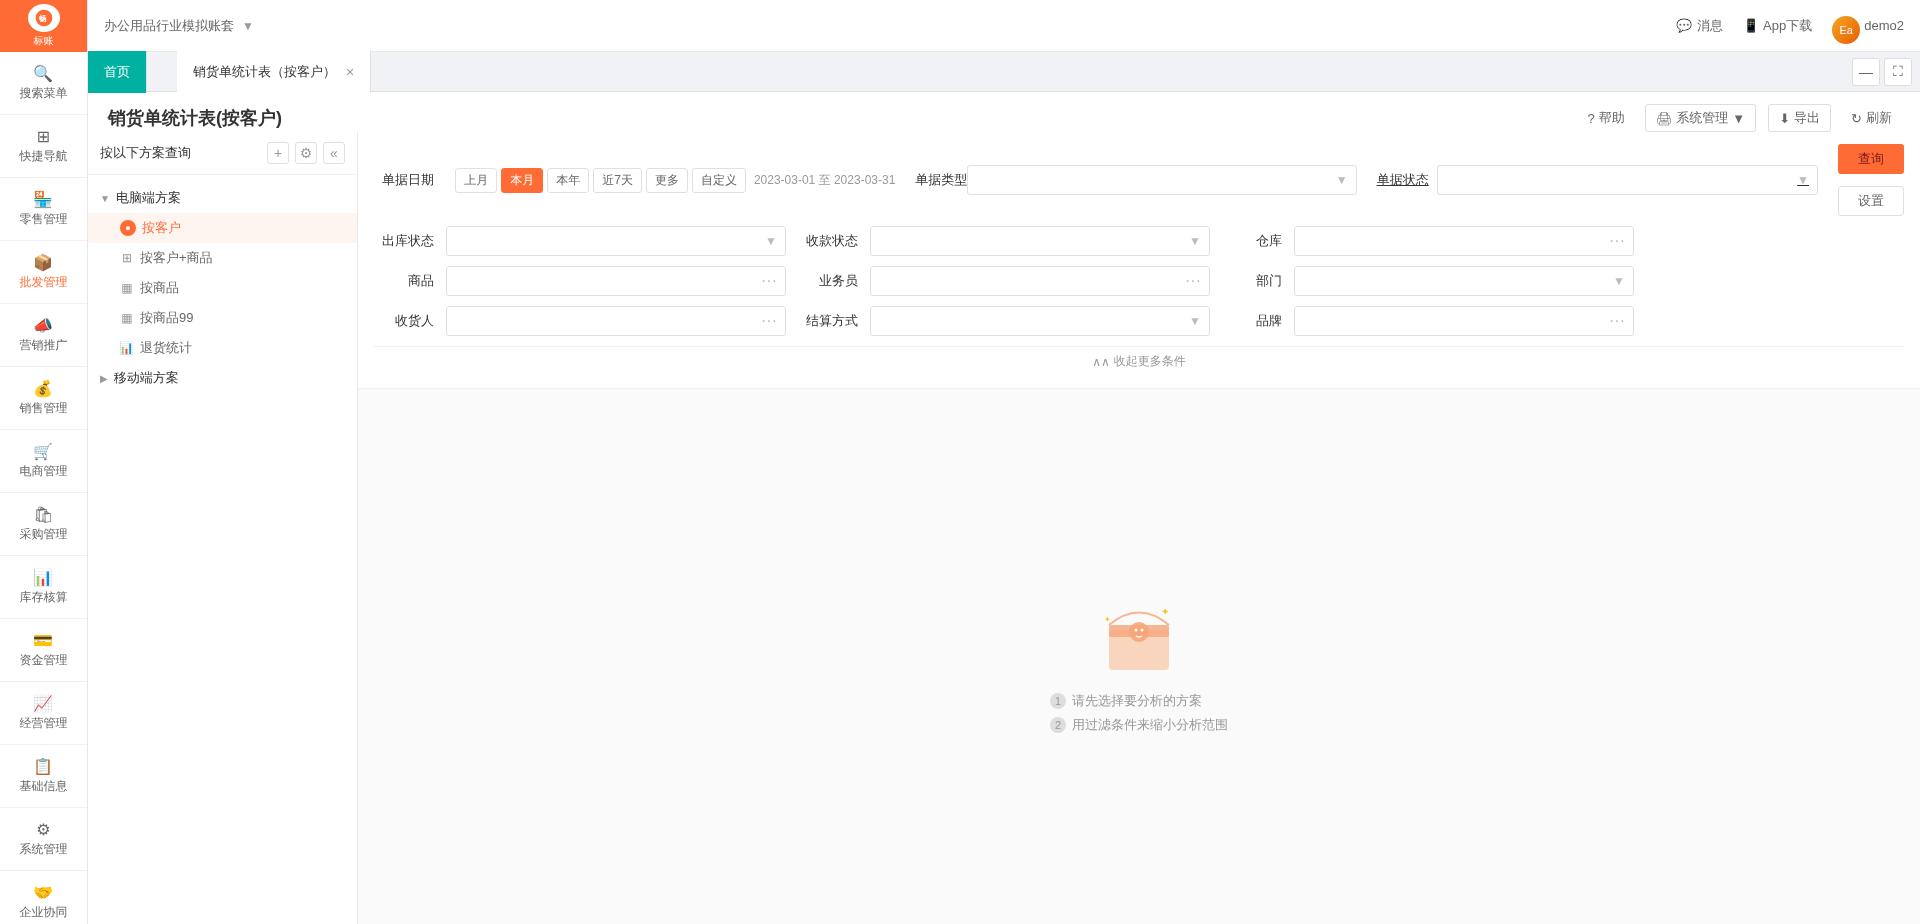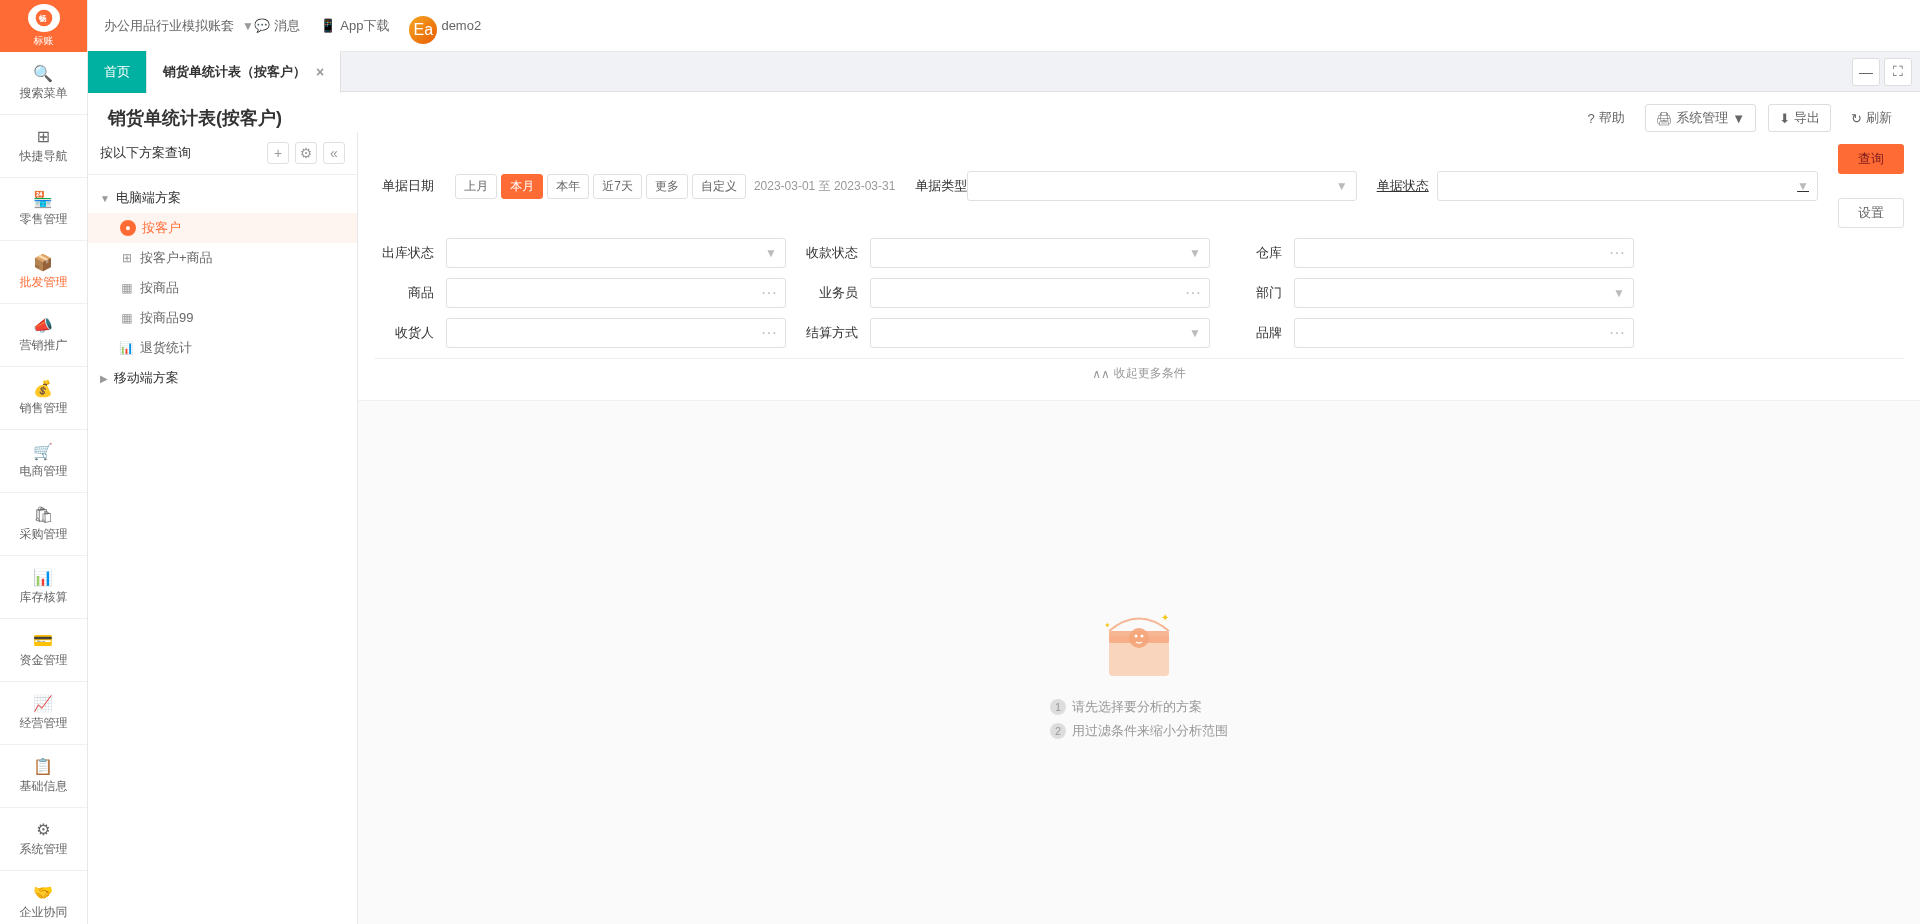--- a/index.html
+++ b/index.html
@@ -13,32 +13,32 @@
     .logo-text { color: #fff; font-size: 10px; margin-top: 2px; }
     .sidebar-menu { flex: 1; overflow-y: auto; }
     .sidebar-item { padding: 12px 4px; text-align: center; cursor: pointer; color: #666; font-size: 12px; border-bottom: 1px solid #f0f0f0; }
     .sidebar-item.active { color: #ff6b35; }
     .sidebar-item .s-icon { font-size: 16px; margin-bottom: 2px; }
 
     
     .main-area { flex: 1; display: flex; flex-direction: column; height: 924px; overflow: hidden; }
 
     
-    .top-header { height: 52px; background: #fff; display: flex; align-items: center; padding: 0 16px; border-bottom: 1px solid #e8e8e8; flex-shrink: 0; }
+    .top-header { height: 52px; background: #fff; display: flex; align-items: center; justify-content: space-between; padding: 0 16px; border-bottom: 1px solid #e8e8e8; flex-shrink: 0; }
     .header-left { display: flex; align-items: center; gap: 8px; }
     .header-breadcrumb { font-size: 13px; color: #666; }
     .header-dropdown { font-size: 12px; color: #999; cursor: pointer; }
     .header-right { display: flex; align-items: center; gap: 20px; }
     .header-btn { display: flex; align-items: center; gap: 4px; color: #666; font-size: 13px; cursor: pointer; }
-    .user-avatar { width: 28px; height: 28px; border-radius: 50%; background: linear-gradient(135deg, #f5a623, #e85d04); display: flex; align-items: center; justify-content: center; color: #fff; font-size: 16px; margin-top: 9px; }
+    .user-avatar { width: 28px; height: 28px; border-radius: 50%; background: linear-gradient(135deg, #f5a623, #e85d04); display: flex; align-items: center; justify-content: center; color: #fff; font-size: 11px; margin-top: 9px; }
 
     
     .tab-bar { height: 40px; background: #f0f2f5; display: flex; align-items: center; padding: 0 0; border-bottom: 1px solid #e0e0e0; flex-shrink: 0; }
     .tab-item { height: 42px; display: flex; align-items: center; padding: 0 16px; cursor: pointer; font-size: 13px; color: #666; border-right: 1px solid #e0e0e0; position: relative; gap: 6px; }
-    .tab-item.active { background: #fff; color: #333; font-weight: 700; }
+    .tab-item.active { background: #fff; color: #333; font-weight: 400; margin-left: 30px; }
     .tab-item.home { background: #00b0a0; color: #fff; }
     .tab-close { color: #999; font-size: 14px; margin-left: 4px; }
     .tab-bar-actions { margin-left: auto; display: flex; gap: 4px; padding-right: 8px; }
     .tab-action-btn { width: 28px; height: 28px; display: flex; align-items: center; justify-content: center; cursor: pointer; color: #666; font-size: 14px; border: 1px solid #ddd; background: #fff; border-radius: 3px; }
 
     
     .content-area { flex: 1; background: #f5f5f5; overflow: hidden; display: flex; flex-direction: column; }
 
     
     .page-header { background: #fff; padding: 12px 20px 0; display: flex; align-items: center; justify-content: space-between; flex-shrink: 0; }
@@ -79,21 +79,21 @@
     .filter-input .dots { color: #bbb; font-size: 16px; }
     .date-selector { display: flex; align-items: center; gap: 4px; flex: 1; justify-content: flex-end; }
     .date-btn { padding: 3px 8px; font-size: 12px; border: 1px solid #e0e0e0; border-radius: 3px; cursor: pointer; color: #666; background: #fff; }
     .date-btn.active { background: #ff6b35; color: #fff; border-color: #ff6b35; }
     .date-range { font-size: 12px; color: #999; margin-left: 4px; }
     .filter-select { flex: 1; border: 1px solid #e0e0e0; border-radius: 3px; padding: 5px 8px; font-size: 13px; color: #333; background: #fff; display: flex; align-items: center; justify-content: space-between; cursor: pointer; height: 30px; }
     .filter-select .chev { color: #bbb; font-size: 12px; }
 
     
     .query-btn { background: #ff6b35; color: #7f1d1d; border: none; padding: 6px 20px; border-radius: 3px; font-size: 13px; cursor: pointer; }
-    .settings-btn { background: #fff; color: #666; border: 1px solid #e0e0e0; padding: 5px 16px; border-radius: 3px; font-size: 13px; cursor: pointer; margin-top: 20px; }
+    .settings-btn { background: #fff; color: #666; border: 1px solid #e0e0e0; padding: 5px 16px; border-radius: 3px; font-size: 13px; cursor: pointer; margin-top: 8px; }
     .action-btns { display: flex; flex-direction: column; gap: 4px; padding-left: 8px; flex-shrink: 0; }
 
     
     .collapse-bar { padding: 6px; text-align: center; border-top: 1px solid #f0f0f0; cursor: pointer; color: #999; font-size: 12px; display: flex; align-items: center; justify-content: center; gap: 4px; }
 
     
     .empty-state { flex: 1; display: flex; align-items: center; justify-content: center; flex-direction: column; gap: 12px; background: #fafafa; }
     .empty-icon { width: 120px; height: 100px; position: relative; }
     .empty-tips { display: flex; flex-direction: column; gap: 6px; }
     .empty-tip { display: flex; align-items: center; gap: 6px; color: #999; font-size: 13px; }

